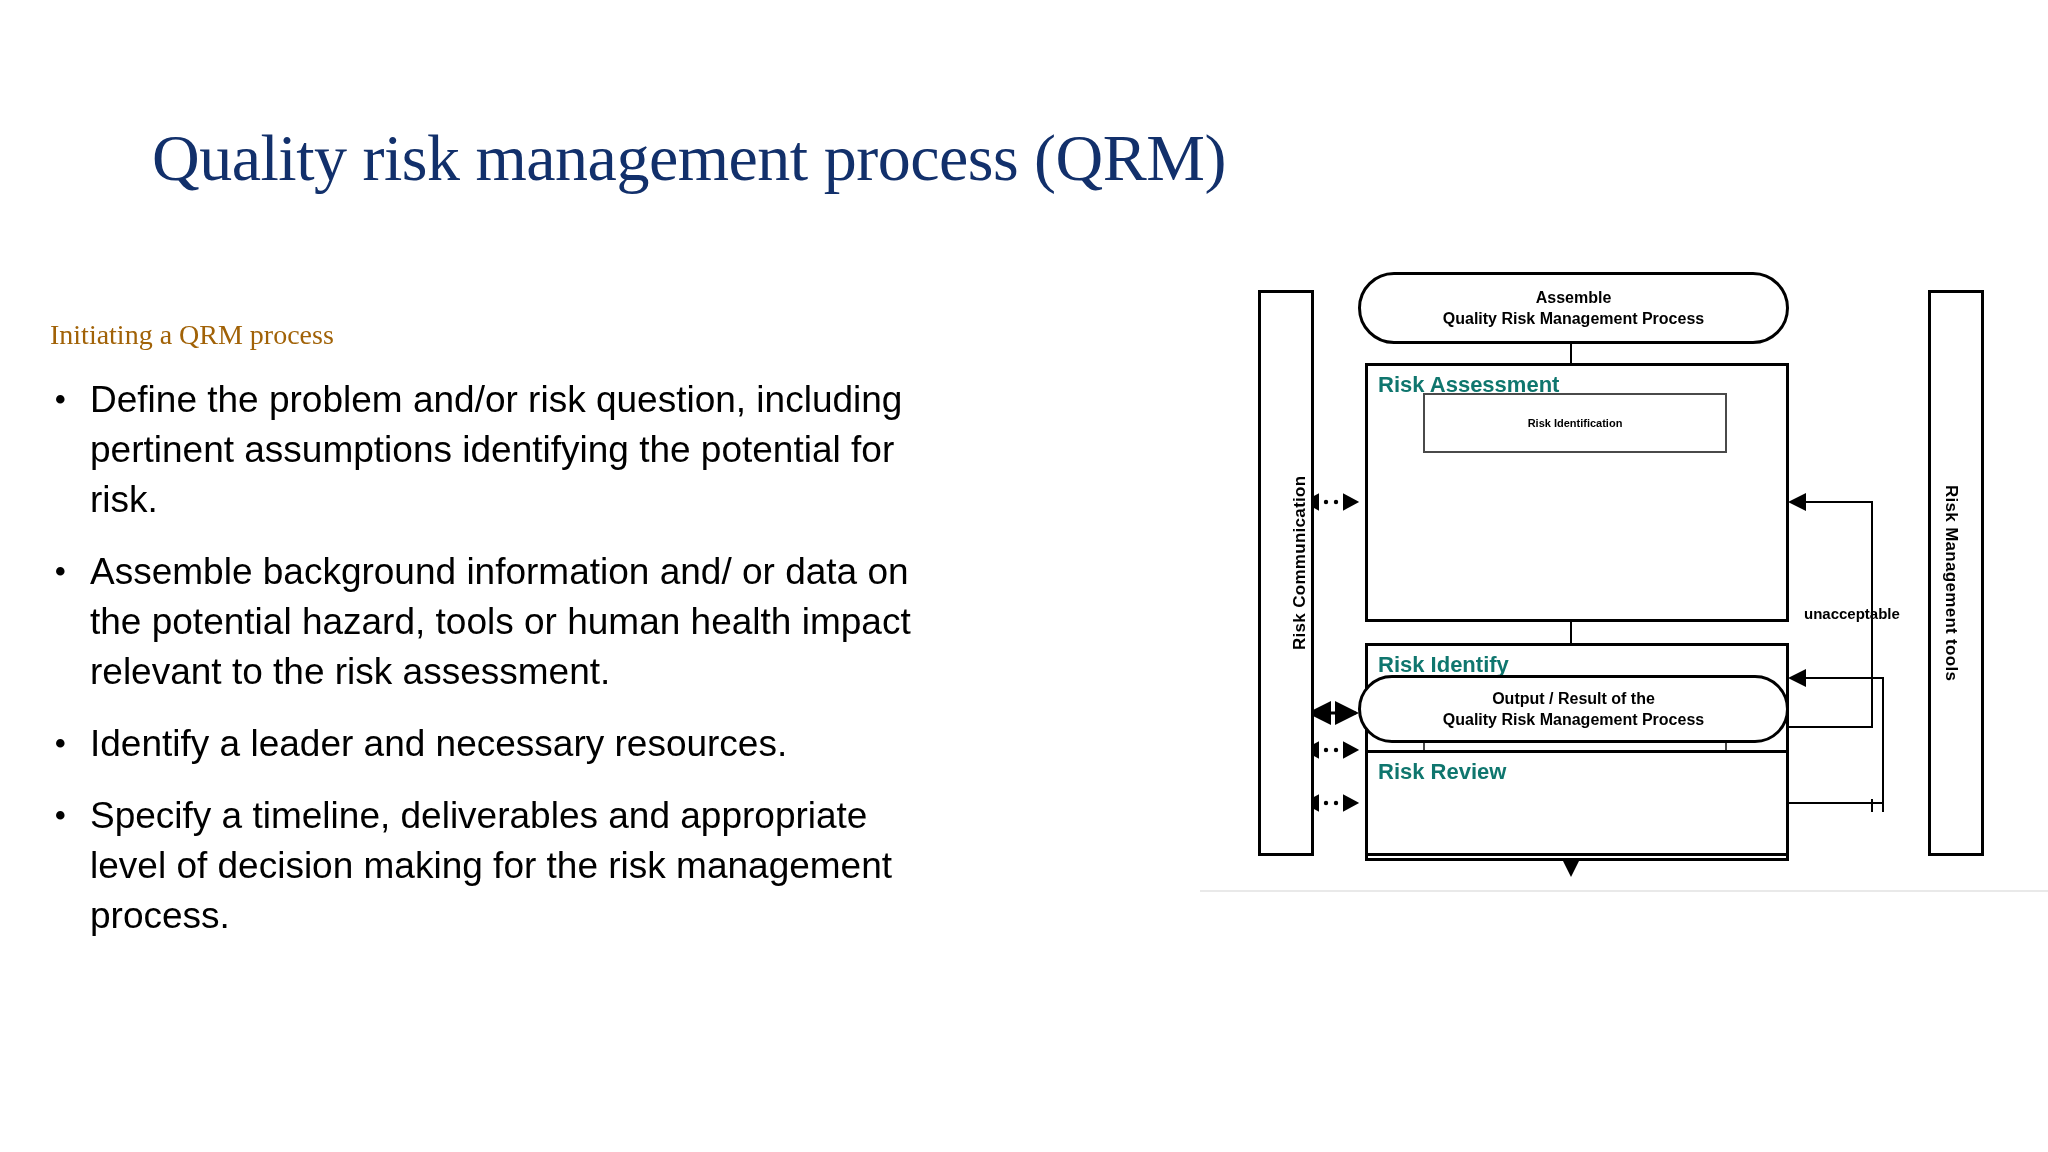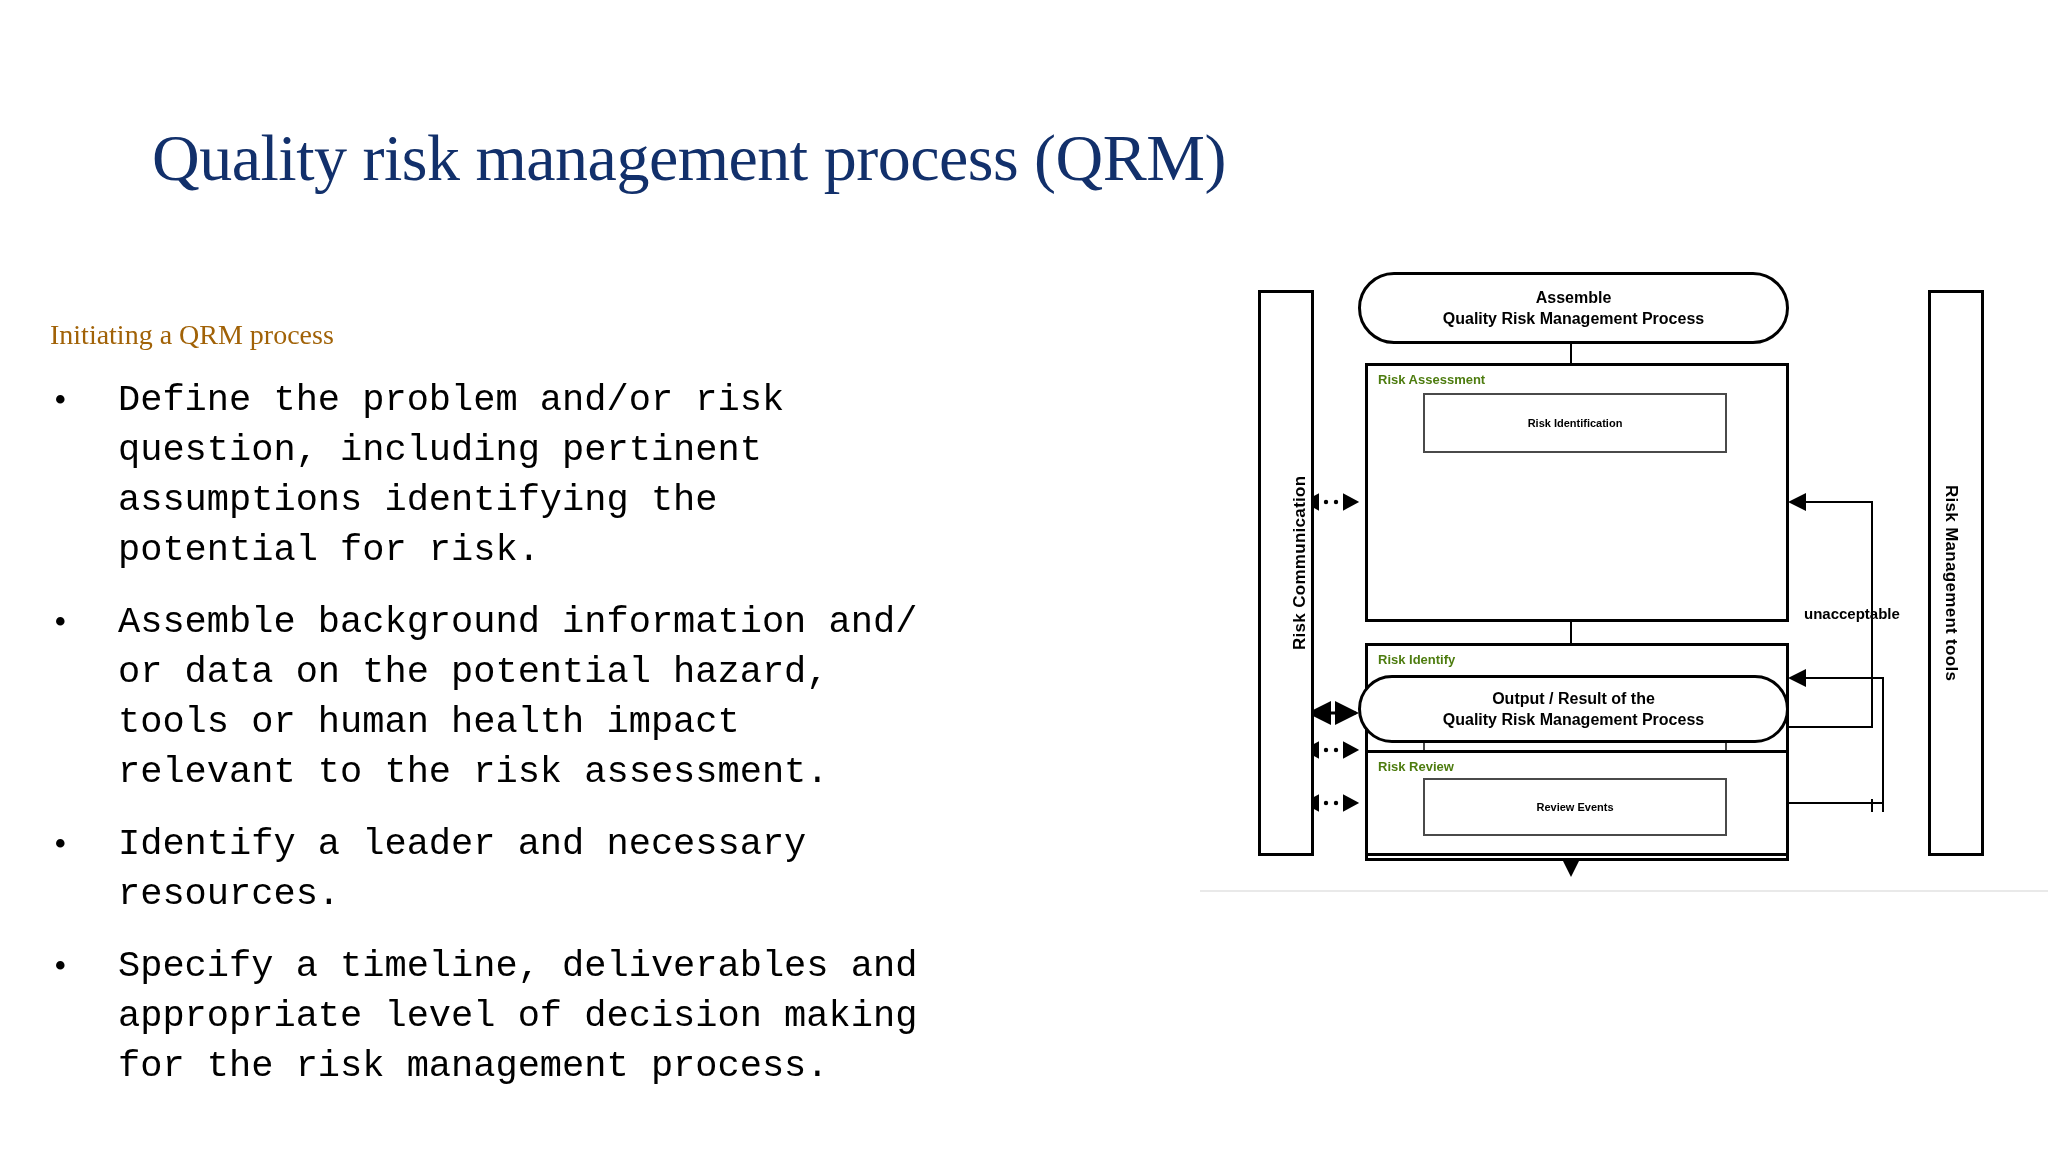--- a/index.html
+++ b/index.html
@@ -51,25 +51,24 @@
     flex: 0 0 36px;
     font-family: "Liberation Serif", serif;
     font-size: 36px;
     line-height: 50px;
     color: #000000;
     text-align: left;
     padding-left: 4px;
   }
   .bullet-text {
     flex: 1 1 auto;
-    font-family: Liberation Mono, monospace;
+    font-family: Liberation Sans, sans-serif;
     font-size: 37px;
     line-height: 50px;
     color: #000000;
-    margin-left: 28px;
   }
 
   
   #diagram-panel {
     position: absolute;
     left: 1200px;
     top: 250px;
     width: 848px;
     height: 640px;
     background: #ffffff;
@@ -104,22 +103,22 @@
     position: absolute;
     border: 3px solid #000;
     background: #fff;
   }
   .dg-group-title {
     position: absolute;
     left: 10px;
     top: 6px;
     font-family: "Liberation Sans", sans-serif;
     font-weight: bold;
-    font-size: 13px;
-    color: #4d7c0f;
+    font-size: 22px;
+    color: #0f766e;
     white-space: nowrap;
   }
   
   .dg-box {
     position: absolute;
     border: 2px solid #4a4a4a;
     background: #fff;
     display: flex;
     align-items: center;
     justify-content: center;
@@ -398,14 +397,13 @@
 <div id="lower-section" style="position:absolute; left:1200px; top:250px; width:848px; height:640px; pointer-events:none;">
 
   <div class="dg-term" style="left:158px; top:425px; width:425px; height:62px;">
     <span>Output / Result of the</span>
     <span>Quality Risk Management Process</span>
   </div>
 
   <div class="dg-group" style="left:165px; top:500px; width:418px; height:100px;">
     <div class="dg-group-title">Risk Review</div>
   </div>
-  <div class="dg-box" style="left:223px; top:528px; width:300px; height:54px;">Review Events</div>
 </div>
 
 </body></html>

